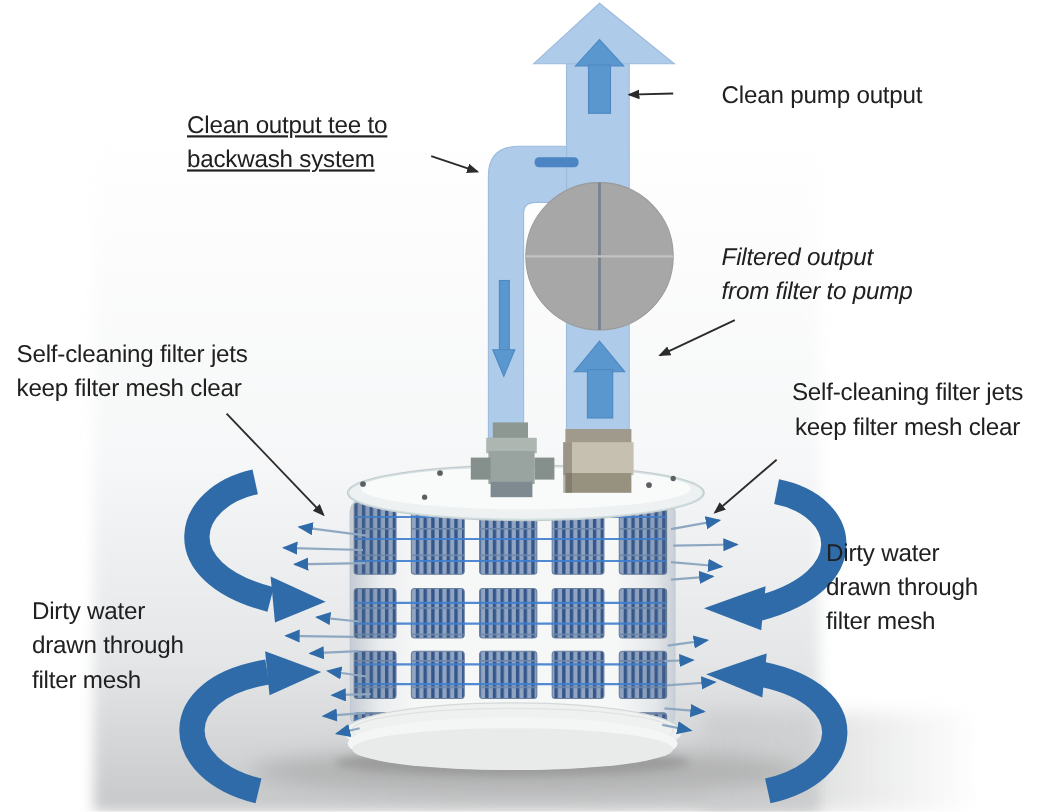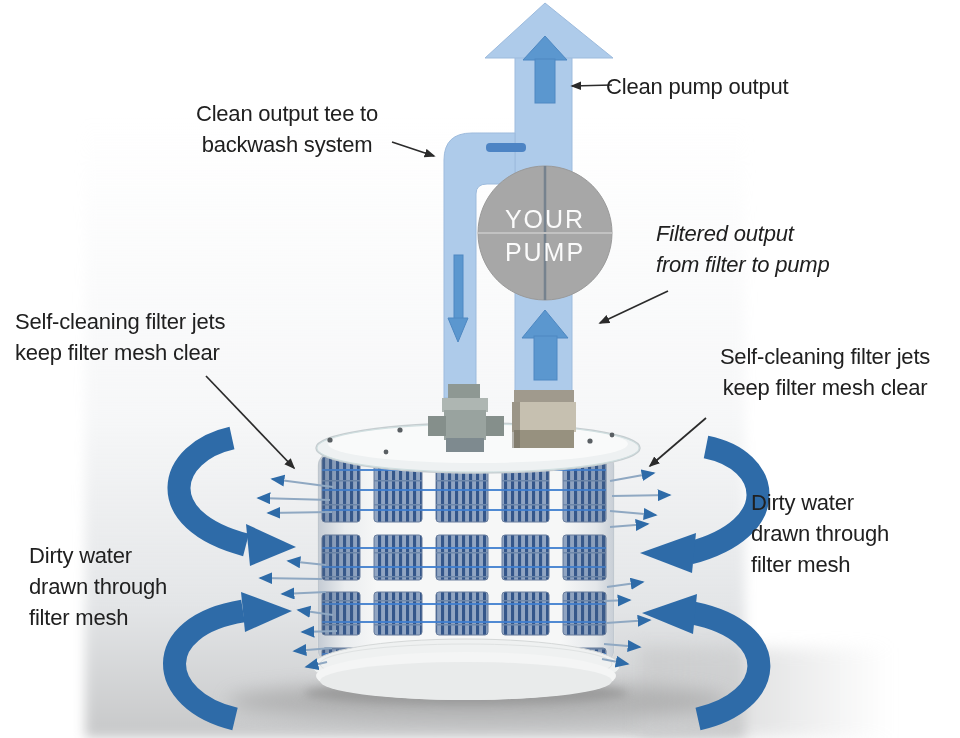--- a/index.html
+++ b/index.html
@@ -22,22 +22,22 @@
     background:linear-gradient(to right,#cccdce,rgba(236,236,237,0));
     filter:blur(8px);
   }
   svg.diagram{position:absolute;left:0;top:0;z-index:2;}
   .lbl{
     position:absolute;z-index:3;
     color:var(--text-color,#202020);
     font-size:22px;line-height:1.42;letter-spacing:-0.2px;
     white-space:pre-line;
   }
-  .lbl-clean-pump-output{left:606px;top:71px;}
-  .lbl-clean-output-tee{left:170px;top:98px;width:234px;text-align:center;}
+  .lbl-clean-pump-output{left:656px;top:71px;}
+  .lbl-clean-output-tee{left:170px;top:98px;width:234px;text-decoration:underline;}
   .lbl-filtered-output{left:656px;top:218px;font-style:italic;}
   .lbl-self-cleaning-right{left:696px;top:341px;width:258px;text-align:center;}
   .lbl-self-cleaning-left{left:15px;top:306px;}
   .lbl-dirty-water-left{left:29px;top:540px;}
   .lbl-dirty-water-right{left:751px;top:487px;}
   .pump-label{
     position:absolute;z-index:3;left:483px;top:203px;width:124px;
     text-align:center;color:#fbfbfb;font-size:25px;line-height:1.3;
     letter-spacing:2px;white-space:pre-line;
   }
@@ -243,15 +243,13 @@
 keep filter mesh clear</div>
   <div class="lbl lbl-self-cleaning-left">Self-cleaning filter jets
 keep filter mesh clear</div>
   <div class="lbl lbl-dirty-water-left">Dirty water
 drawn through
 filter mesh</div>
   <div class="lbl lbl-dirty-water-right">Dirty water
 drawn through
 filter mesh</div>
 
-  <div class="pump-label">YOUR
-PUMP</div>
 </div>
 
 </body></html>

